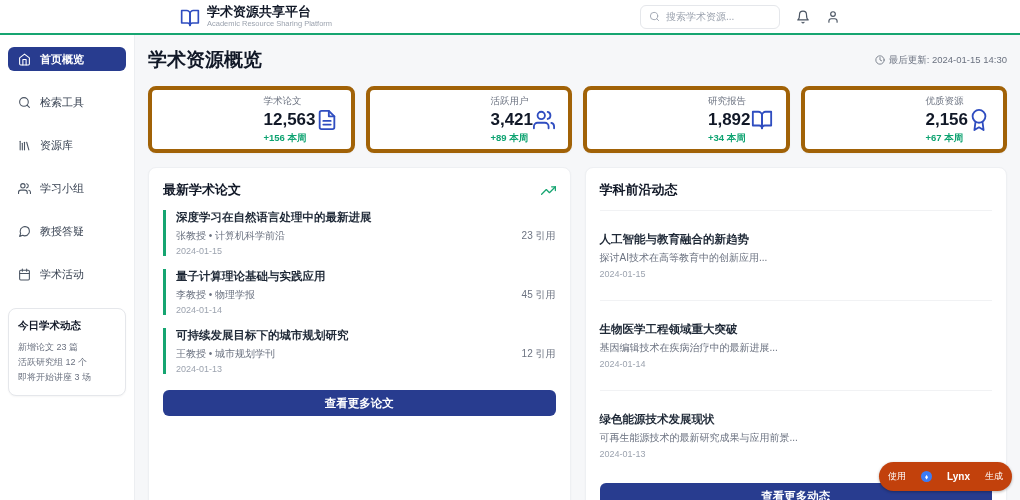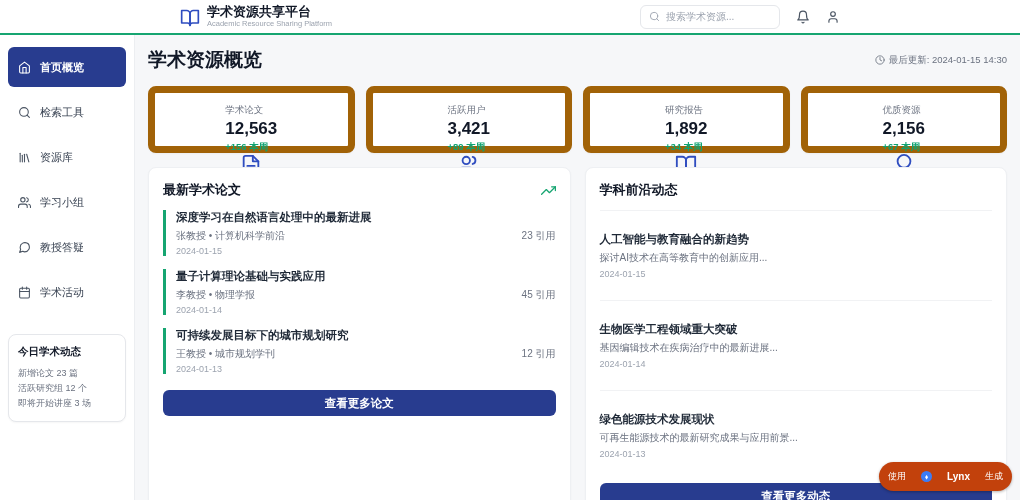--- a/index.html
+++ b/index.html
@@ -17,37 +17,37 @@
   .header-right { display:flex; align-items:center; gap:16px; }
   .searchbox { display:flex; align-items:center; gap:6px; width:140px; height:24px; border:1px solid #e5e7eb; border-radius:6px; padding:0 8px; background:#fff; }
   .searchbox svg { width:11px; height:11px; stroke:#9ca3af; flex:none; }
   .searchbox input { border:none; outline:none; width:100%; font-size:10px; color:#374151; font-family:inherit; background:transparent; }
   .searchbox input::placeholder { color:#9ca3af; }
   .hicon svg { width:14px; height:14px; stroke:#4b5563; cursor:pointer; }
 
   
   .app { display:flex; height:465px; }
   .sidebar { width:135px; background:#fff; border-right:1px solid #eceef1; padding:12px 8px; flex:none; }
-  .nav-item { display:flex; align-items:center; gap:9px; height:40px; padding:0 10px; border-radius:6px; margin-bottom:5px; font-size:11px; color:#374151; cursor:pointer; }
+  .nav-item { display:flex; align-items:center; gap:9px; height:24px; padding:0 10px; border-radius:6px; margin-bottom:19px; font-size:11px; color:#374151; cursor:pointer; }
   .nav-item svg { width:13px; height:13px; stroke:#4b5563; flex:none; }
   .nav-item.active { background:#283c8f; color:#fff; font-weight:bold; }
   .nav-item.active svg { stroke:#fff; }
   .today-card { margin-top:22px; border:1px solid #e5e7eb; border-radius:8px; background:#fff; padding:10px 9px; box-shadow:0 1px 2px rgba(0,0,0,.04); }
   .today-title { font-size:10.5px; font-weight:bold; color:#111827; margin-bottom:7px; }
   .today-line { font-size:9px; color:#6b7280; line-height:1.65; }
 
   .main { flex:1; padding:12px 13px 0 13px; overflow:hidden; }
   .main-head { display:flex; align-items:center; justify-content:space-between; }
   .page-title { font-size:19px; font-weight:bold; color:#111827; }
   .last-updated { display:flex; align-items:center; gap:4px; font-size:9.5px; color:#6b7280; }
   .last-updated svg { width:10px; height:10px; stroke:#6b7280; }
 
   
   .stats { display:grid; grid-template-columns:repeat(4,1fr); gap:11px; margin-top:13px; }
-  .stat-card { background:#fff; border-radius:8px; border:7px solid #a16207; box-shadow:0 1px 2px rgba(0,0,0,.04); padding:11px 13px; display:flex; align-items:center; justify-content:flex-start; height:67px;flex-direction:column; }
+  .stat-card { background:#fff; border-radius:8px; border:4px solid #a16207; box-shadow:0 1px 2px rgba(0,0,0,.04); padding:11px 13px; display:flex; align-items:center; justify-content:flex-end; height:67px; }
   .stat-label { font-size:9.5px; color:#6b7280; }
   .stat-value { font-size:17px; font-weight:bold; color:#111827; margin:2px 0; }
   .stat-delta { font-size:9.5px; color:#0ea371; font-weight:bold; }
   .stat-icon svg { width:22px; height:22px; stroke:#2f4dc0; }
 
   
   .panels { display:grid; grid-template-columns:1fr 1fr; gap:14px; margin-top:14px; }
   .panel { background:#fff; border-radius:8px; border:1px solid #eef0f3; box-shadow:0 1px 2px rgba(0,0,0,.04); padding:13px 14px 14px 14px; }
   .panel-head { display:flex; align-items:center; justify-content:space-between; margin-bottom:11px; }
   .panel-title { font-size:13px; font-weight:bold; color:#111827; }

